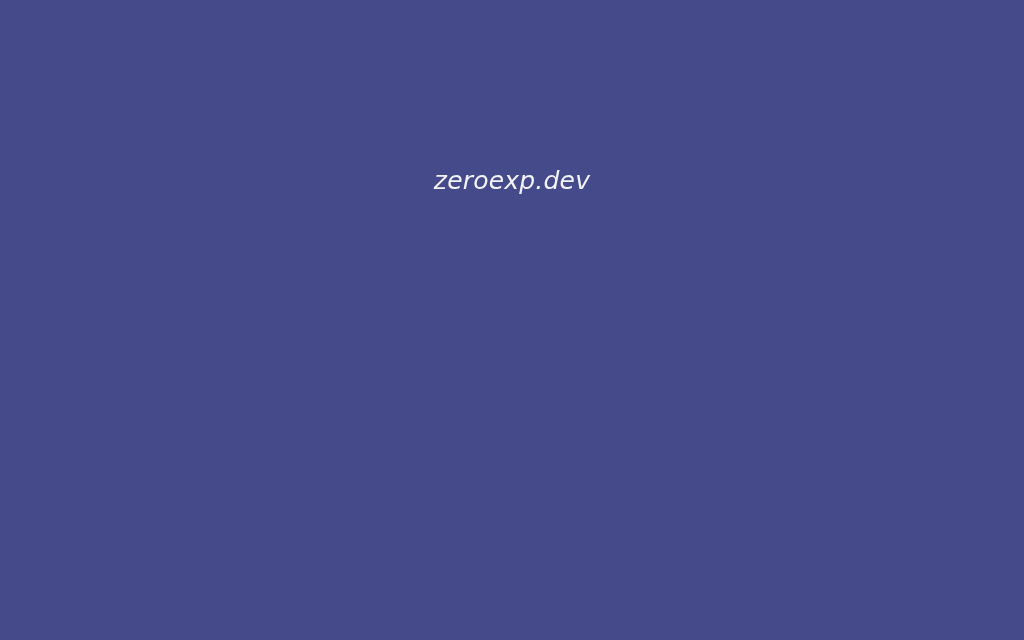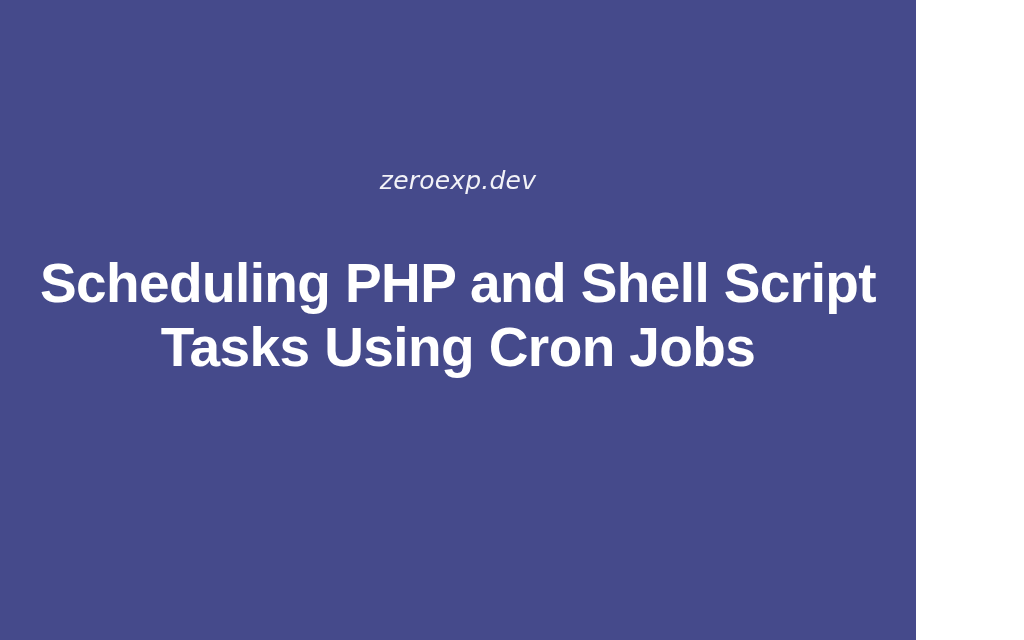--- a/index.html
+++ b/index.html
@@ -8,21 +8,21 @@
   }
   body {
     width: 1024px;
     height: 640px;
     overflow: hidden;
     font-family: "Liberation Sans", sans-serif;
   }
 
   .og-card {
     position: relative;
-    width: 916px;
+    width: 1024px;
     height: 640px;
     background: #454a8b;
     display: flex;
     flex-direction: column;
     align-items: center;
     justify-content: flex-start;
     box-sizing: border-box;
   }
 
   .site-brand {
@@ -58,15 +58,14 @@
     word-wrap: break-word;
   }
 </style>
 </head>
 <body>
 
 <div class="og-card" style="background: rgb(69, 74, 139);">
 
   <div class="site-brand" style="color: rgb(242, 242, 247);">zeroexp.dev</div>
 
-  <h1 class="post-title" style="color: rgb(255, 255, 255);">Scheduling PHP and Shell Script Tasks Using Cron Jobs</h1>
 
 </div>
 
 </body></html>

